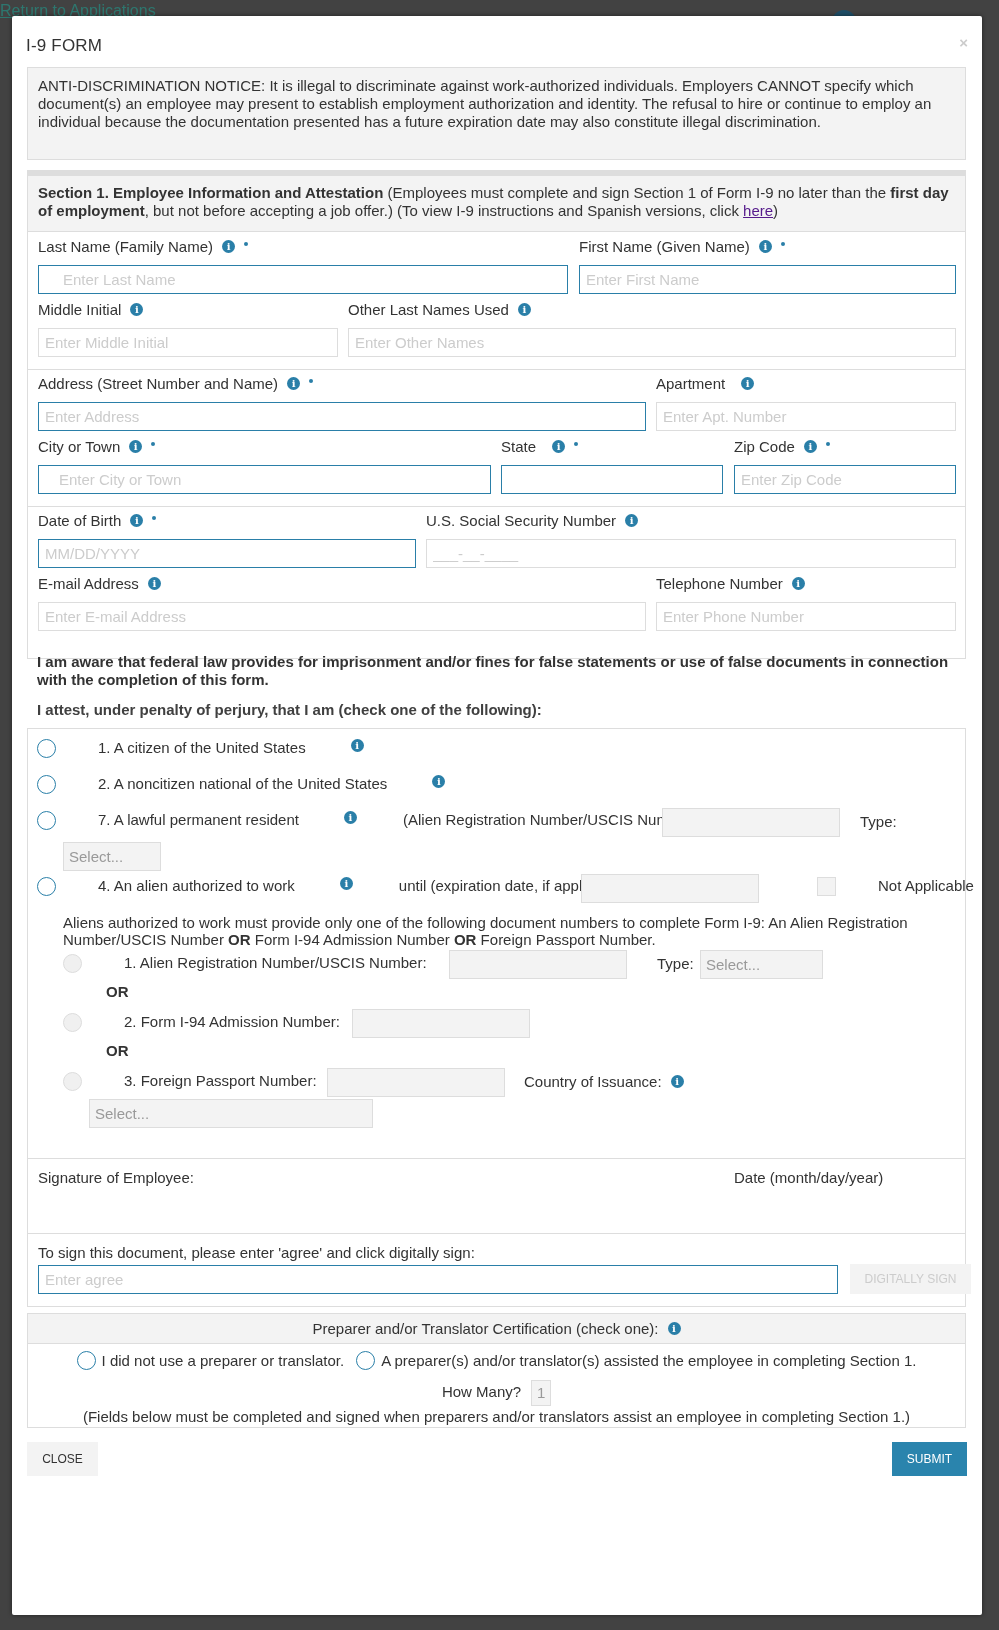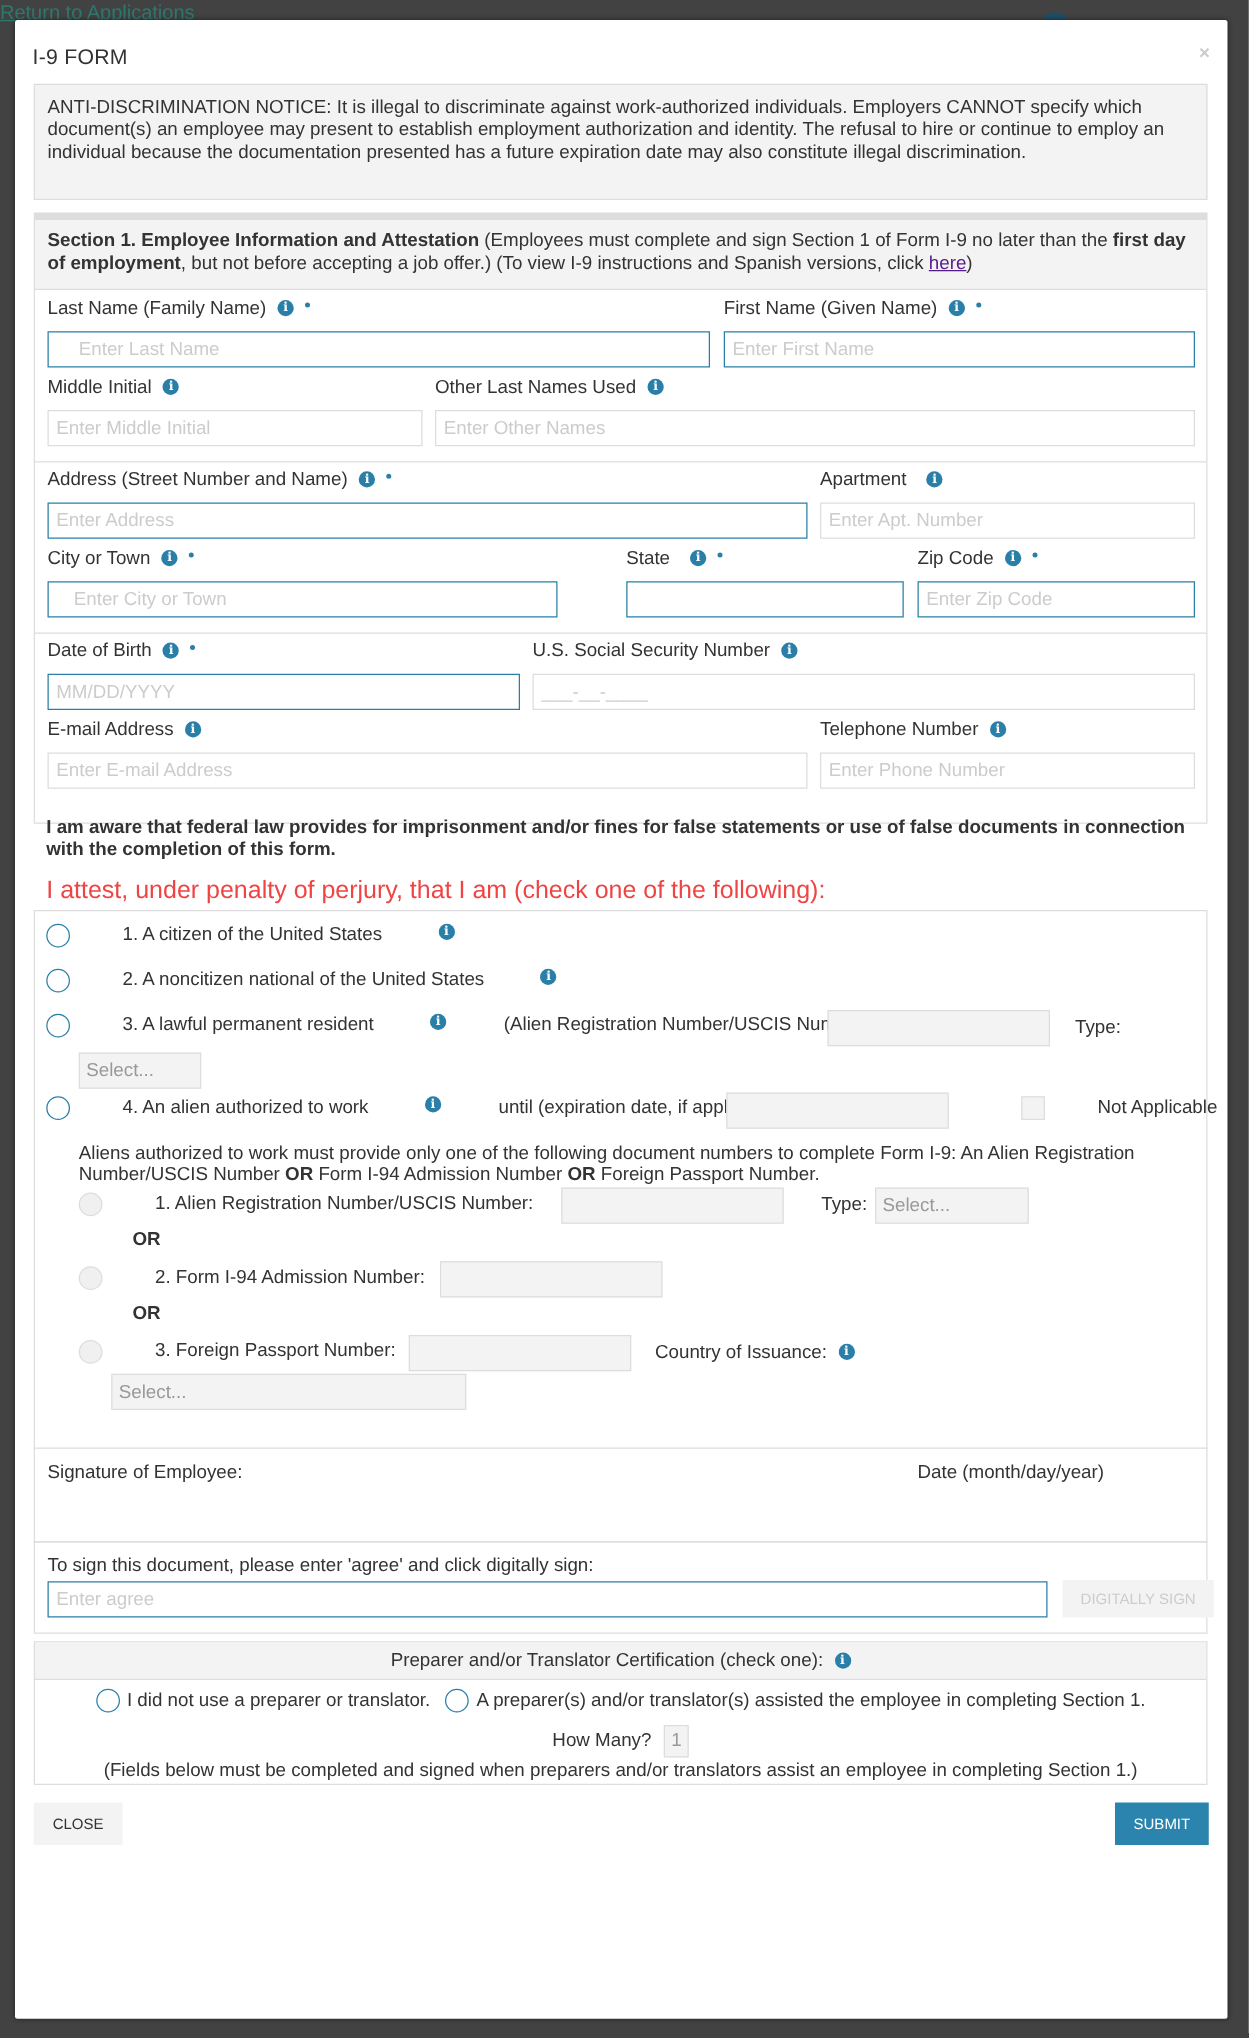--- a/index.html
+++ b/index.html
@@ -19,21 +19,21 @@
   .abs { position: absolute; }
   .lbl { position: absolute; font-size: 15px; color: #333; white-space: nowrap; display: flex; align-items: center; }
   .info { display: inline-block; width: 13px; height: 13px; border-radius: 50%; background: #2a7fa8; color: #fff; font-size: 10px; font-weight: bold; font-family: "DejaVu Serif", serif; text-align: center; line-height: 13px; margin-left: 9px; }
   .req { display: inline-block; width: 4px; height: 4px; border-radius: 50%; background: #2a7fa8; margin-left: 9px; position: relative; top: -3px; }
   .inp { position: absolute; height: 29px; border: 1px solid #ddd; background: #fff; font-family: "Liberation Sans", sans-serif; font-size: 15px; padding: 0 6px; color: #333; outline: none; }
   .inp::placeholder { color: #ccc; }
   .inp.req-f { border-color: #2a7fa8; }
   .inp.dis { background: #f3f3f3; border-color: #ddd; }
   .divider { position: absolute; left: 0; width: 937px; height: 1px; background: #ddd; }
   .aware { position: absolute; left: 25px; top: 637px; width: 930px; font-weight: bold; font-size: 15px; line-height: 18px; color: #333; }
-  .attest { position: absolute; left: 25px; top: 685px; font-weight: normal; font-size: 20px; color: #ef4444; }
+  .attest { position: absolute; left: 25px; top: 685px; font-weight: bold; font-size: 15px; color: #404040; }
   .opts { top: 712px; height: 431px; }
   .radio { display: inline-block; width: 19px; height: 19px; border-radius: 50%; border: 1.5px solid #2a7fa8; background: #fff; flex-shrink: 0; }
   .radio.dis { border: 1px solid #ddd; background: #f0f0f0; }
   .row { position: absolute; display: flex; align-items: flex-start; font-size: 15px; white-space: nowrap; color: #333; gap: 36px; }
   .row .t { margin-left: 6px; }
   .sel { position: absolute; height: 29px; background: #f3f3f3; border: 1px solid #ddd; color: #999; font-size: 15px; padding: 0 5px; line-height: 27px; }
   .chk { display: inline-block; width: 19px; height: 19px; border: 1px solid #ddd; background: #f3f3f3; }
   .or { position: absolute; font-weight: bold; font-size: 15px; color: #333; }
   .sig { top: 1142px; height: 76px; border-top: none; }
   .signrow { top: 1217px; height: 74px; }
@@ -98,21 +98,21 @@
         <span>Apartment</span>
         <span class="info" style="margin-left:16px;">i</span>
       </div>
     <input class="inp" style="left: 628px; top: 226px; width: 300px;" placeholder="Enter Apt. Number">
 
     <div class="lbl" style="left:10px;top:262px;">
         <span>City or Town</span>
         <span class="info">i</span>
         <span class="req"></span>
       </div>
-    <input class="inp req-f" style="left: 10px; top: 289px; width: 408px; padding-left: 20px;" placeholder="Enter City or Town">
+    <input class="inp req-f" style="left: 10px; top: 289px; width: 453px; padding-left: 20px;" placeholder="Enter City or Town">
     <div class="lbl" style="left:473px;top:262px;">
         <span>State</span>
         <span class="info" style="margin-left:16px;">i</span>
         <span class="req"></span>
       </div>
     <input class="inp req-f" style="left: 473px; top: 289px; width: 222px;">
     <div class="lbl" style="left:706px;top:262px;">
         <span>Zip Code</span>
         <span class="info">i</span>
         <span class="req"></span>
@@ -154,21 +154,21 @@
         <span class="t">1. A citizen of the United States</span>
         <span class="info">i</span>
     </div>
     <div class="row" style="left:9px;top:46px;">
       <span class="radio"></span>
         <span class="t">2. A noncitizen national of the United States</span>
         <span class="info">i</span>
     </div>
     <div class="row" style="left:9px;top:82px;">
       <span class="radio"></span>
-        <span class="t">3. A lawful permanent resident</span>
+        <span class="t">7. A lawful permanent resident</span>
         <span class="info">i</span>
         <span style="margin-left:10px;">(Alien Registration Number/USCIS Number):</span>
         <span class="info">i</span>
     </div>
     <input class="inp dis" style="left: 634px; top: 79px; width: 178px;" disabled="">
     <div class="lbl" style="left:832px;top:84px;">Type:</div>
     <div class="sel" style="left:35px;top:113px;width:98px;">Select...</div>
 
     <div class="row" style="left:9px;top:148px;">
       <span class="radio"></span>

